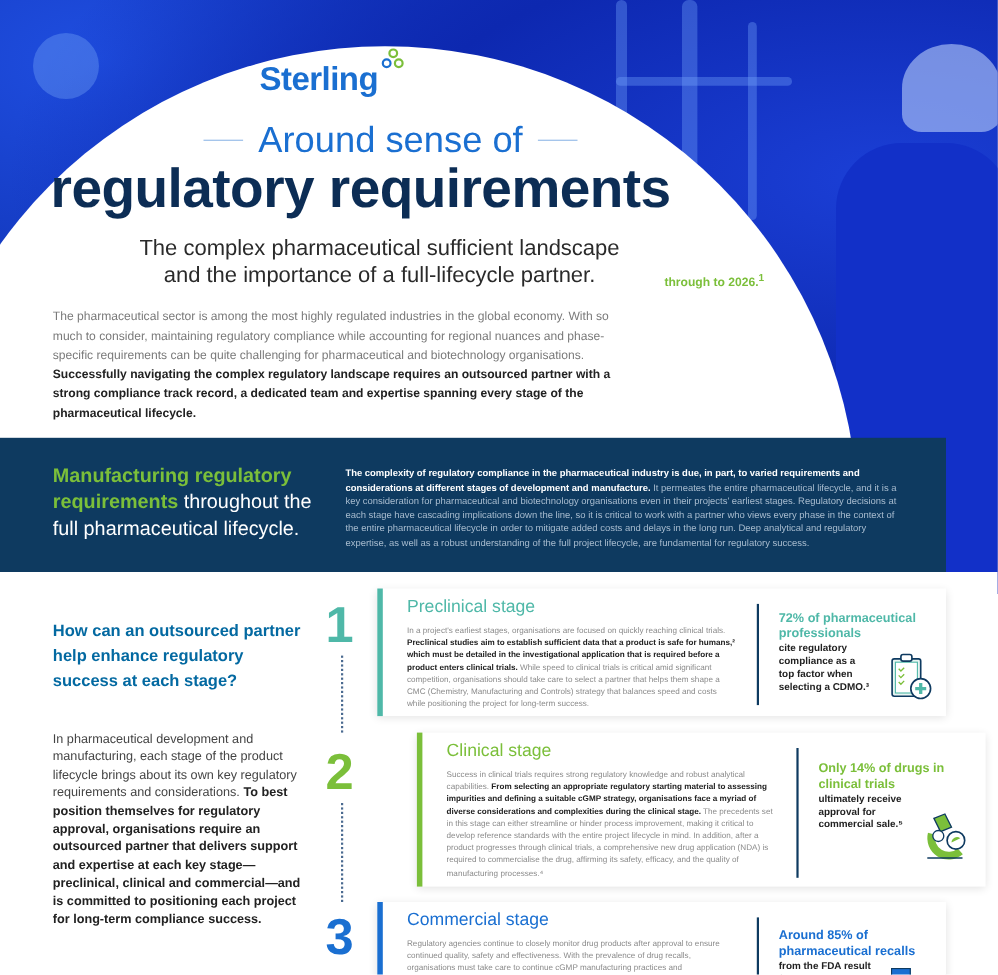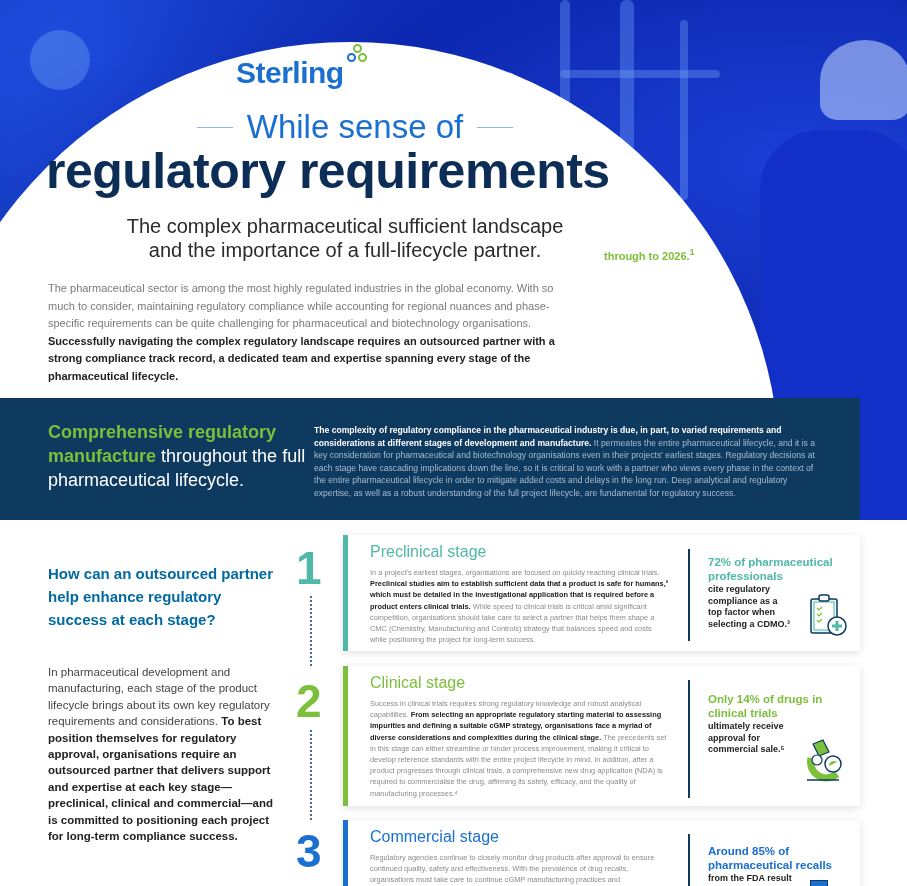--- a/index.html
+++ b/index.html
@@ -117,37 +117,37 @@
   <span class="logo-text">Sterling</span>
   <span class="logo-mark">
     <span class="hex h1"></span>
       <span class="hex h2"></span>
       <span class="hex h3"></span>
   </span>
 </div>
 
 <div class="subtitle-line">
   <span class="rule"></span>
-  <span class="title-small">While sense of</span>
+  <span class="title-small">Around sense of</span>
   <span class="rule"></span>
 </div>
 <h1 class="title-big">regulatory requirements</h1>
 <div class="tagline">
   <div>The complex pharmaceutical sufficient landscape</div>
   <div>and the importance of a full-lifecycle partner.</div>
 </div>
 
 <p class="intro"><span>The pharmaceutical sector is among the most highly regulated industries in the global economy. With so much to consider, maintaining regulatory compliance while accounting for regional nuances and phase-specific requirements can be quite challenging for pharmaceutical and biotechnology organisations. </span><b>Successfully navigating the complex regulatory landscape requires an outsourced partner with a strong compliance track record, a dedicated team and expertise spanning every stage of the pharmaceutical lifecycle.</b></p>
 
 <div class="stat-hero">
   <div class="stat-foot"><span>through to 2026.</span><sup>1</sup></div>
 </div>
 
 <div class="navy-band"></div>
-<div class="band-heading"><span class="accent">Comprehensive regulatory manufacture</span><span> throughout the full pharmaceutical lifecycle.</span></div>
+<div class="band-heading"><span class="accent">Manufacturing regulatory requirements</span><span> throughout the full pharmaceutical lifecycle.</span></div>
 <p class="band-body"><b>The complexity of regulatory compliance in the pharmaceutical industry is due, in part, to varied requirements and considerations at different stages of development and manufacture.</b><span> It permeates the entire pharmaceutical lifecycle, and it is a key consideration for pharmaceutical and biotechnology organisations even in their projects' earliest stages. Regulatory decisions at each stage have cascading implications down the line, so it is critical to work with a partner who views every phase in the context of the entire pharmaceutical lifecycle in order to mitigate added costs and delays in the long run. Deep analytical and regulatory expertise, as well as a robust understanding of the full project lifecycle, are fundamental for regulatory success.</span></p>
 
 <h2 class="question">How can an outsourced partner help enhance regulatory success at each stage?</h2>
 <p class="left-body"><span>In pharmaceutical development and manufacturing, each stage of the product lifecycle brings about its own key regulatory requirements and considerations. </span><b>To best position themselves for regulatory approval, organisations require an outsourced partner that delivers support and expertise at each key stage—preclinical, clinical and commercial—and is committed to positioning each project for long-term compliance success.</b></p>
 
 <div class="stage-num" style="top:545px;color:#4fb8a8;">1</div>
 <div class="dots" style="top:596px;height:70px;"></div>
 <div class="stage-num" style="top:678px;color:#7bbf3a;">2</div>
 <div class="dots" style="top:730px;height:90px;"></div>
 <div class="stage-num" style="top:828px;color:#1a6fd1;">3</div>
@@ -163,21 +163,21 @@
   <svg class="side-icon" style="left:460px;top:58px;" width="40" height="44" viewBox="0 0 40 44">
     <rect x="3" y="6" width="26" height="34" rx="2" fill="#e8f5f2" stroke="#0e3a60" stroke-width="1.5"></rect>
     <rect x="6" y="9" width="20" height="28" fill="#ffffff" stroke="#4fb8a8" stroke-width="1"></rect>
     <rect x="11" y="2" width="10" height="6" rx="2" fill="#ffffff" stroke="#0e3a60" stroke-width="1.5"></rect>
     <path d="M9 15 l2 2 l3 -3 M9 21 l2 2 l3 -3 M9 27 l2 2 l3 -3" stroke="#7bbf3a" stroke-width="1.2" fill="none"></path>
     <circle cx="29" cy="33" r="9" fill="#ffffff" stroke="#0e3a60" stroke-width="1.5"></circle>
     <path d="M29 28 v10 M24 33 h10" stroke="#4fb8a8" stroke-width="3"></path>
   </svg>
 </div>
 
-<div class="card" style="top:666px;height:140px;border-left-color:#7bbf3a;">
+<div class="card" style="top:666px;height:140px;border-left-color:#7bbf3a;margin-left:36px;">
   <div class="stage-title" style="color:#7bbf3a;">Clinical stage</div>
   <p class="stage-text"><span>Success in clinical trials requires strong regulatory knowledge and robust analytical capabilities. </span><b>From selecting an appropriate regulatory starting material to assessing impurities and defining a suitable cGMP strategy, organisations face a myriad of diverse considerations and complexities during the clinical stage.</b><span> The precedents set in this stage can either streamline or hinder process improvement, making it critical to develop reference standards with the entire project lifecycle in mind. In addition, after a product progresses through clinical trials, a comprehensive new drug application (NDA) is required to commercialise the drug, affirming its safety, efficacy, and the quality of manufacturing processes.⁴</span></p>
   <div class="side-rule" style="height:118px;"></div>
   <div class="side-stat" style="top:26px;">
     <div class="stat-head" style="color:#7bbf3a;">Only 14% of drugs in clinical trials</div>
     <div class="stat-sub">ultimately receive approval for commercial sale.⁵</div>
   </div>
   <svg class="side-icon" style="left:455px;top:72px;" width="44" height="44" viewBox="0 0 44 44">
     <path d="M10 6 L20 2 L26 14 L16 18 Z" fill="#7bbf3a" stroke="#0e3a60" stroke-width="1.2"></path>
     <path d="M8 20 a16 16 0 0 0 26 16" fill="none" stroke="#7bbf3a" stroke-width="7"></path>

